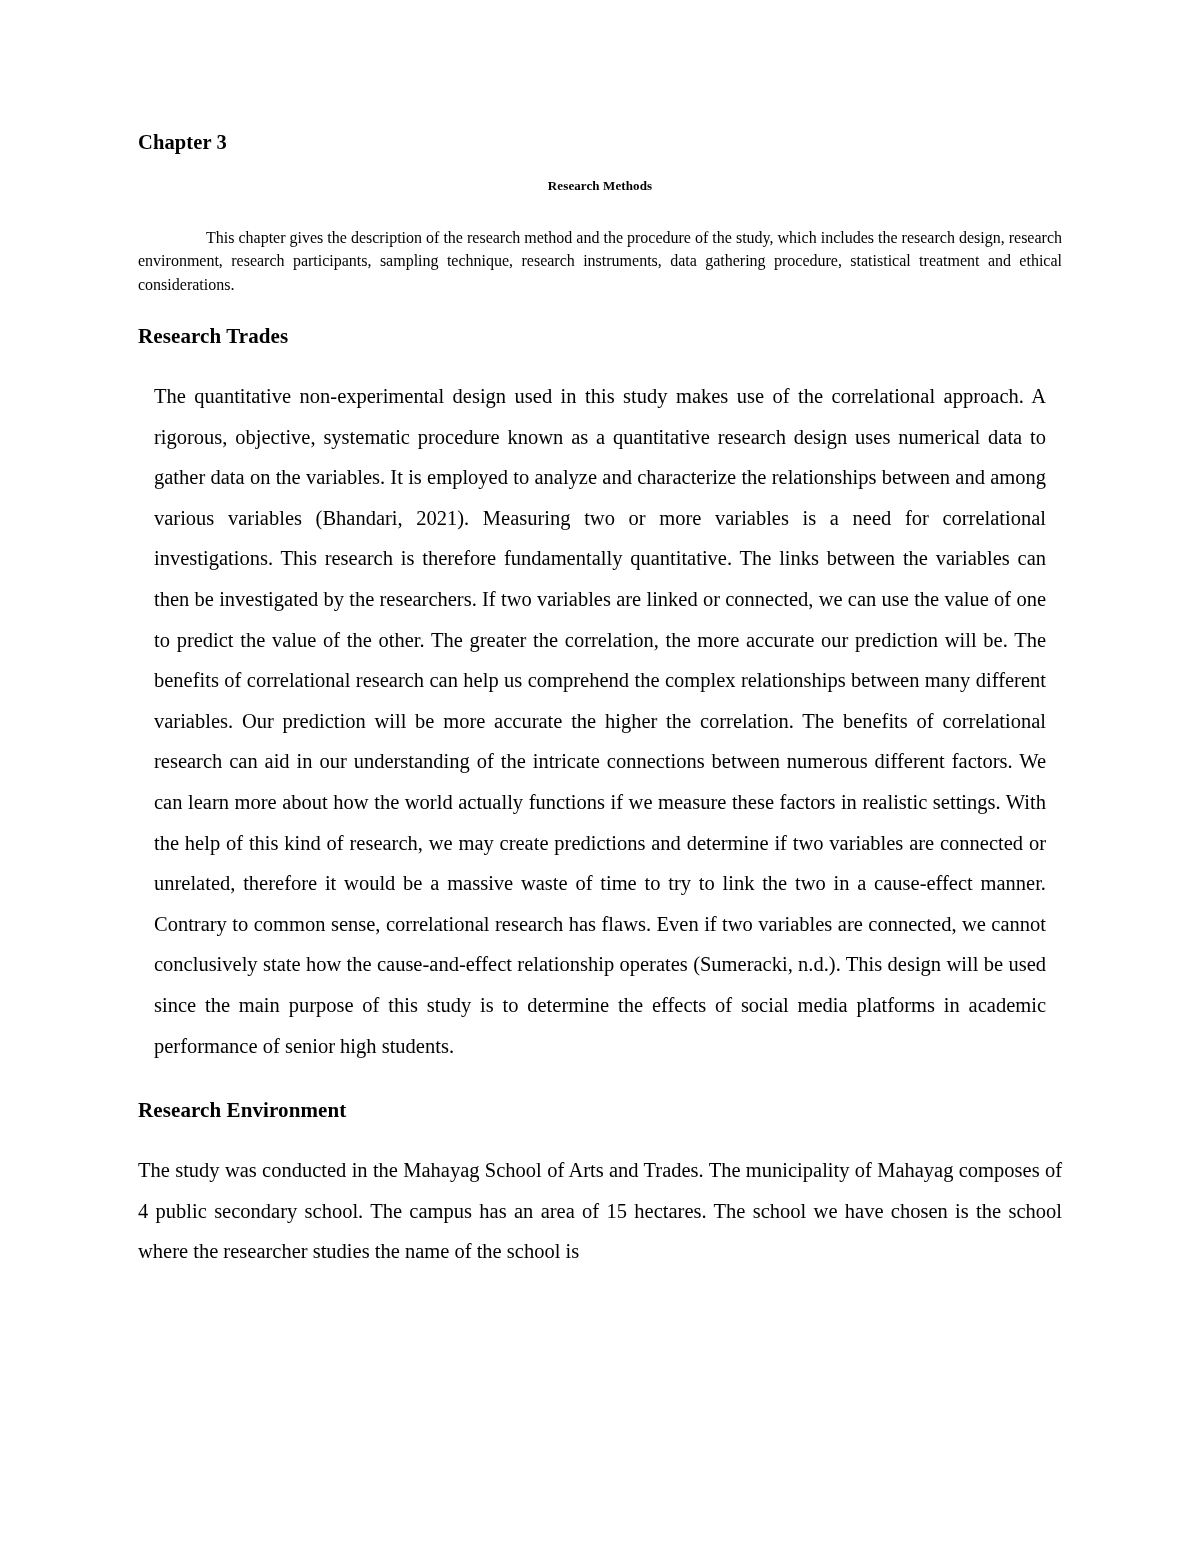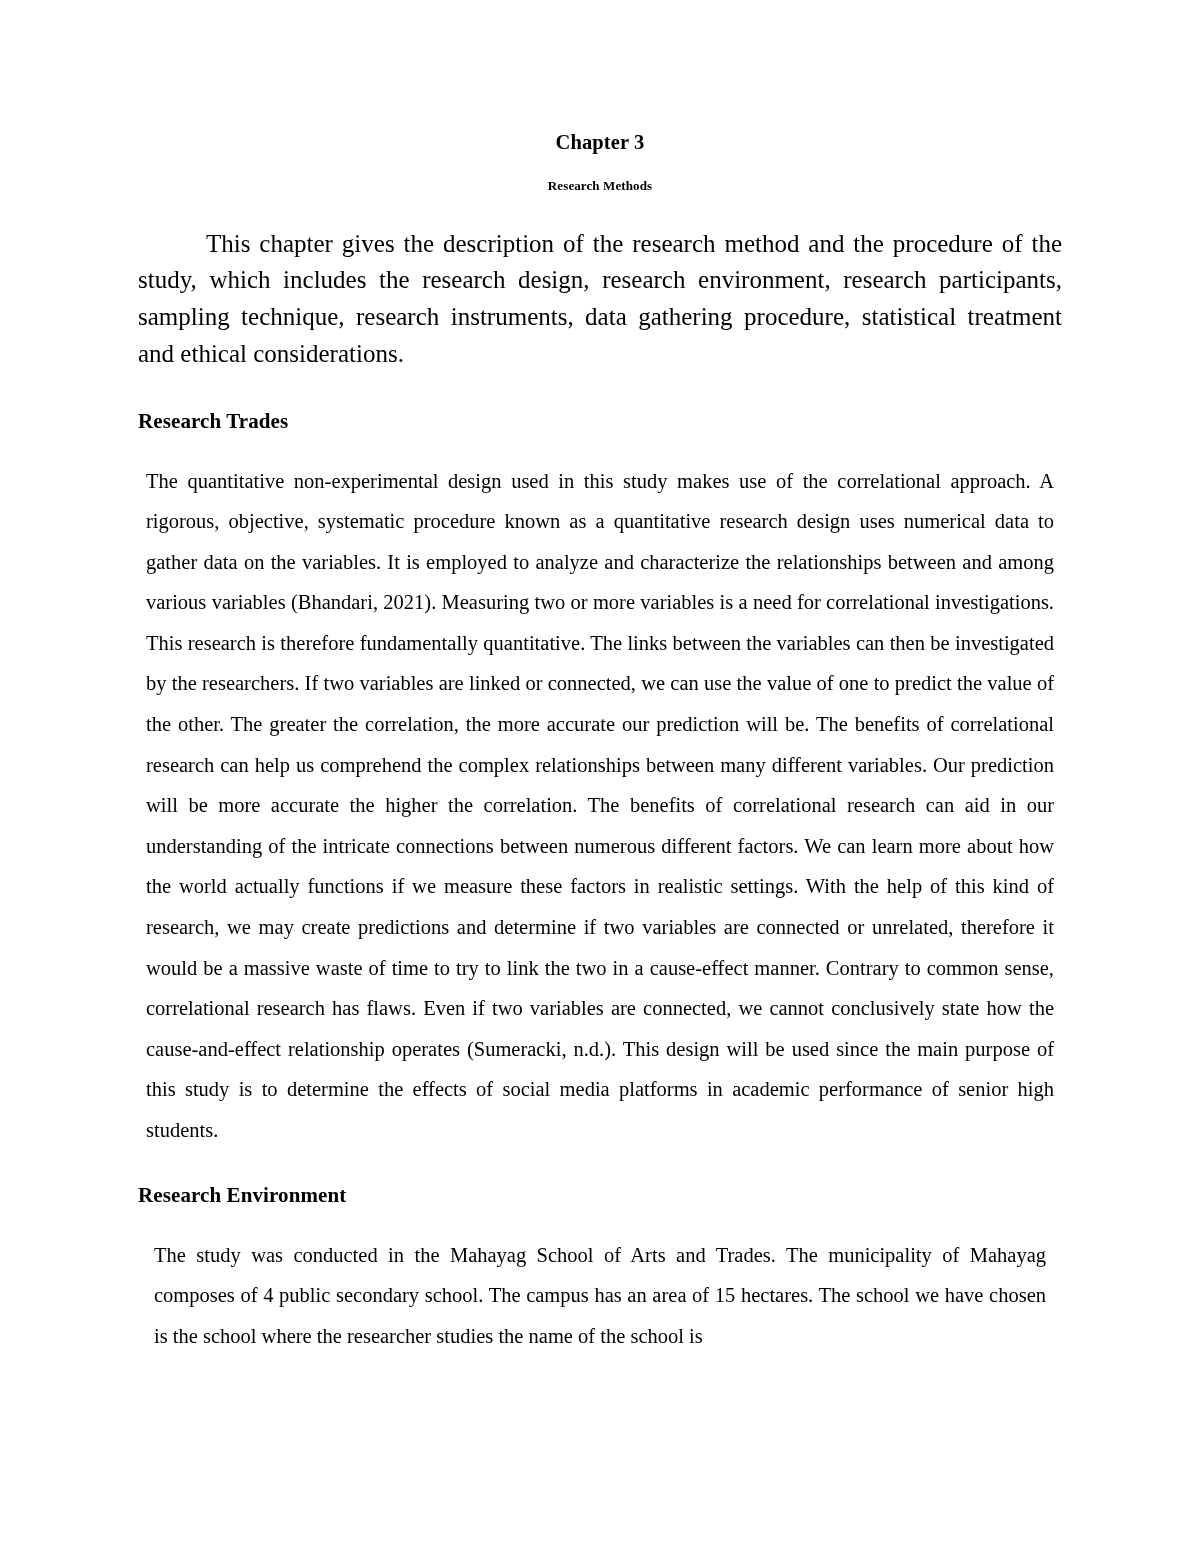--- a/index.html
+++ b/index.html
@@ -23,44 +23,43 @@
 
   .content {
     position: absolute;
     left: 138px;
     top: 132px;
     width: 924px;
   }
 
   
   .doc-title {
-    text-align: center;
     font-size: 20.5px;
     font-weight: bold;
     line-height: 1.0;
     margin: 0 0 26px 0;
     letter-spacing: 0.1px;
   }
 
   .doc-subtitle {
     text-align: center;
     font-size: 13px;
     font-weight: bold;
     line-height: 1.0;
     margin: 0 0 34px 0;
     letter-spacing: 0.1px;
   }
 
   
   .intro-par {
     text-align: justify;
     text-justify: inter-word;
-    font-size: 25px;
+    font-size: 16px;
     line-height: 1.47;
-    margin: 0 0 38px 0;
+    margin: 0 0 30px 0;
     text-indent: 68px;
     hyphens: none;
   }
 
   
   .section-heading {
     font-size: 21px;
     font-weight: bold;
     line-height: 1.0;
     margin: 0 0 29px 0;
@@ -71,26 +70,26 @@
   .section-heading.second {
     margin-top: 34px;
   }
 
   
   .body-par {
     text-align: justify;
     text-justify: inter-word;
     font-size: 20.5px;
     line-height: 40.6px;
-    margin: 8px;
+    margin: 16px;
     hyphens: none;
   }
 
   .body-par.env {
-    margin: 16px;
+    margin: 0;
   }
 </style>
 </head>
 <body>
 
 <div class="page">
   <div class="content">
 
     <h1 class="doc-title">Chapter 3</h1>
 

